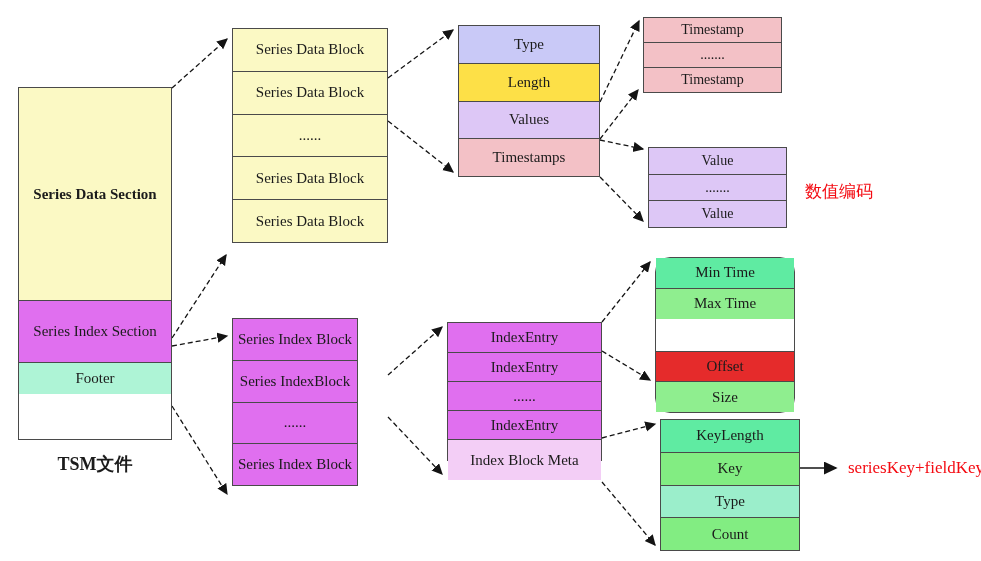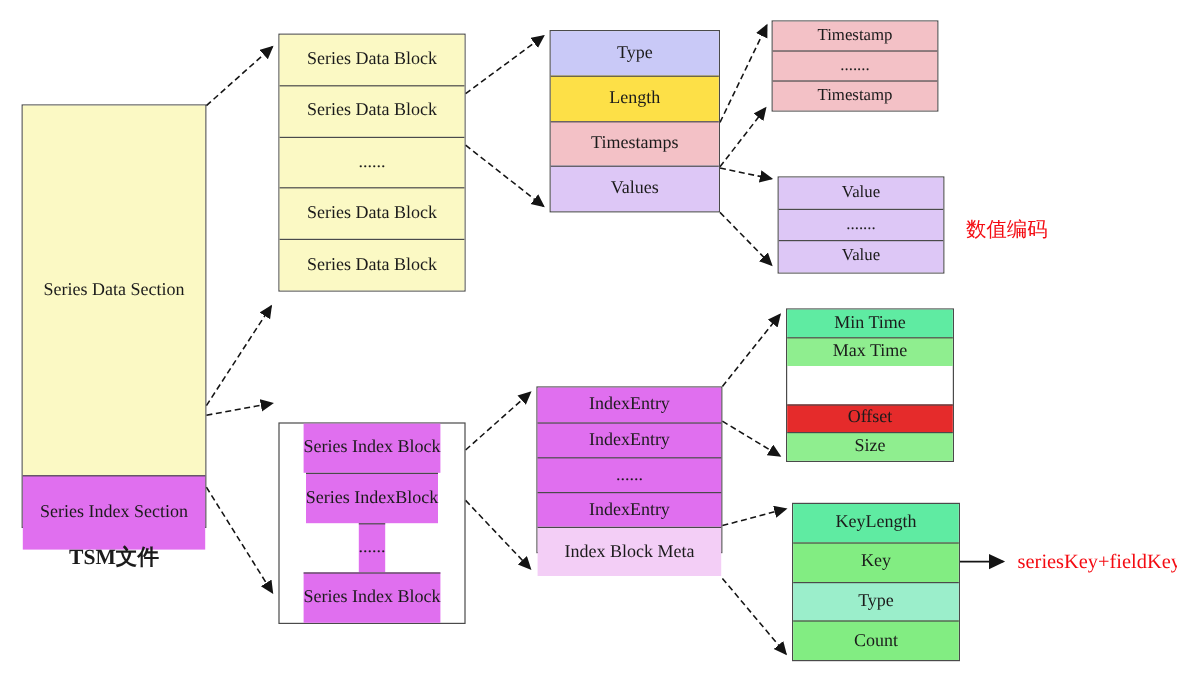--- a/index.html
+++ b/index.html
@@ -65,45 +65,46 @@
       <line x1="388" y1="417" x2="442" y2="474"></line>
       <line x1="602" y1="322" x2="650" y2="262"></line>
       <line x1="602" y1="351" x2="650" y2="380"></line>
       <line x1="602" y1="438" x2="655" y2="424"></line>
       <line x1="602" y1="482" x2="655" y2="545"></line>
     </g>
     <line x1="800" y1="468" x2="836" y2="468" stroke="#141414" stroke-width="1.6" marker-end="url(#ah)"></line>
   </svg>
 
   <div class="stack" style="left:18px;top:87px;width:154px;height:353px;">
-    <div class="row" style="flex: 0 0 auto; height: 308px; background: rgb(251, 249, 196);">Series Data Section</div>
+    <div class="row" style="flex: 0 0 auto; height: 212px; background: rgb(251, 249, 196); font-weight: bold;">Series Data Section</div>
     <div class="row" style="flex: 0 0 auto; height: 62px; background: rgb(224, 111, 239);">Series Index Section</div>
+    <div class="row" style="flex: 0 0 auto; height: 32px; background: rgb(174, 244, 214);">Footer</div>
   </div>
   <div class="caption" style="left:18px;top:452px;width:154px;">TSM文件</div>
 
   <div class="stack" style="left:232px;top:28px;width:156px;height:215px;">
     <div class="row" style="background: rgb(251, 249, 196);">Series Data Block</div>
     <div class="row" style="background: rgb(251, 249, 196);">Series Data Block</div>
     <div class="row" style="background: rgb(251, 249, 196);">......</div>
     <div class="row" style="background: rgb(251, 249, 196);">Series Data Block</div>
     <div class="row" style="background: rgb(251, 249, 196);">Series Data Block</div>
   </div>
 
-  <div class="stack" style="left:232px;top:352px;width:156px;height:168px;align-items:center;">
+  <div class="stack" style="left:232px;top:318px;width:126px;height:168px;">
     <div class="row" style="background: rgb(224, 111, 239);">Series Index Block</div>
     <div class="row" style="background: rgb(224, 111, 239);">Series IndexBlock</div>
     <div class="row" style="background: rgb(224, 111, 239);">......</div>
     <div class="row" style="background: rgb(224, 111, 239);">Series Index Block</div>
   </div>
 
   <div class="stack" style="left:458px;top:25px;width:142px;height:152px;">
     <div class="row" style="background: rgb(201, 201, 247);">Type</div>
     <div class="row" style="background: #fde047;">Length</div>
+    <div class="row" style="background: rgb(221, 199, 246);">Values</div>
     <div class="row" style="background: rgb(243, 193, 198);">Timestamps</div>
-    <div class="row" style="background: rgb(221, 199, 246);">Values</div>
   </div>
 
   <div class="stack" style="left:643px;top:17px;width:139px;height:76px;">
     <div class="row small" style="background: rgb(243, 193, 198);">Timestamp</div>
     <div class="row small" style="background: rgb(243, 193, 198);">.......</div>
     <div class="row small" style="background: rgb(243, 193, 198);">Timestamp</div>
   </div>
 
   <div class="stack" style="left:648px;top:147px;width:139px;height:81px;">
     <div class="row small" style="background: rgb(221, 199, 246);">Value</div>
@@ -112,21 +113,21 @@
   </div>
 
   <div class="stack" style="left:447px;top:322px;width:155px;height:139px;">
     <div class="row" style="flex: 0 0 auto; height: 29px; background: rgb(224, 111, 239);">IndexEntry</div>
     <div class="row" style="flex: 0 0 auto; height: 29px; background: rgb(224, 111, 239);">IndexEntry</div>
     <div class="row" style="flex: 0 0 auto; height: 29px; background: rgb(224, 111, 239);">......</div>
     <div class="row" style="flex: 0 0 auto; height: 29px; background: rgb(224, 111, 239);">IndexEntry</div>
     <div class="row" style="flex: 0 0 auto; height: 41px; background: rgb(243, 206, 246);">Index Block Meta</div>
   </div>
 
-  <div class="stack" style="left:655px;top:257px;width:140px;height:128px;">
+  <div class="stack" style="left:655px;top:257px;width:140px;height:156px;border-radius:15px;">
     <div class="row" style="background: rgb(95, 235, 162);">Min Time</div>
     <div class="row" style="background: rgb(143, 238, 143);">Max Time</div>
     <div class="row" style="background: rgb(229, 43, 43); margin-top: 32px;">Offset</div>
     <div class="row" style="background: rgb(143, 238, 143);">Size</div>
   </div>
 
   <div class="stack" style="left:660px;top:419px;width:140px;height:132px;">
     <div class="row" style="background: rgb(95, 235, 162);">KeyLength</div>
     <div class="row" style="background: rgb(130, 237, 130);">Key</div>
     <div class="row" style="background: rgb(155, 238, 203);">Type</div>

